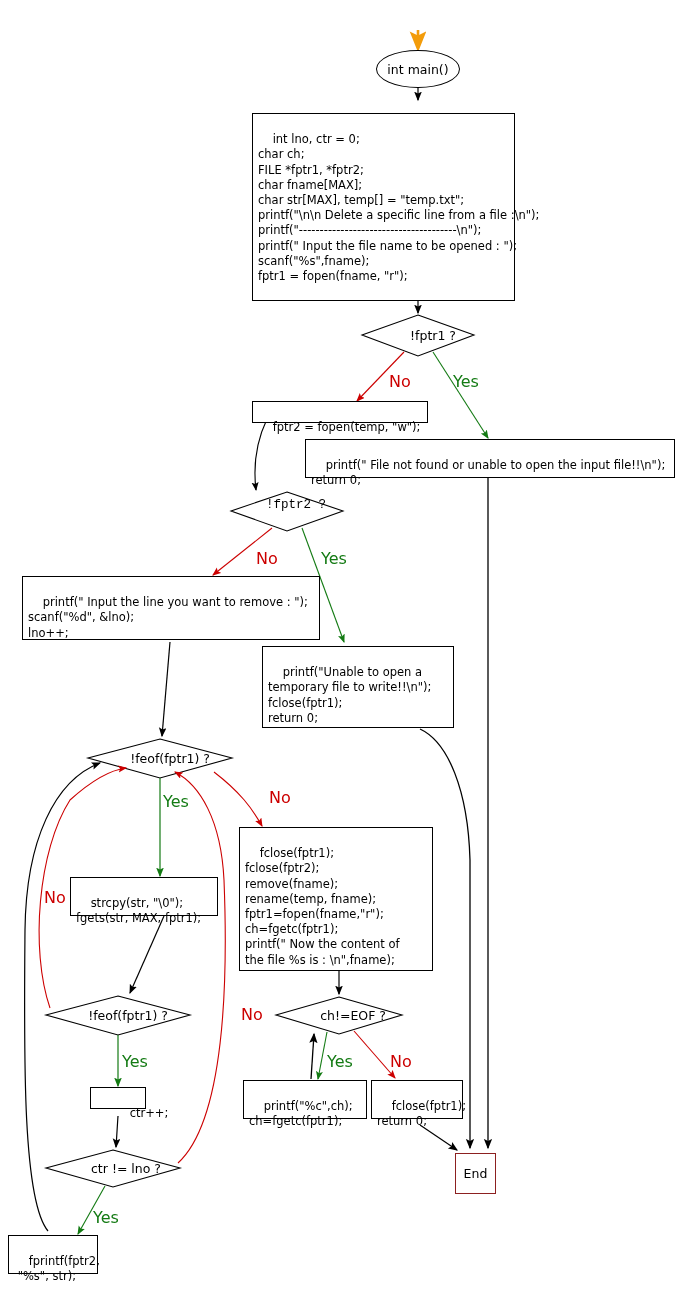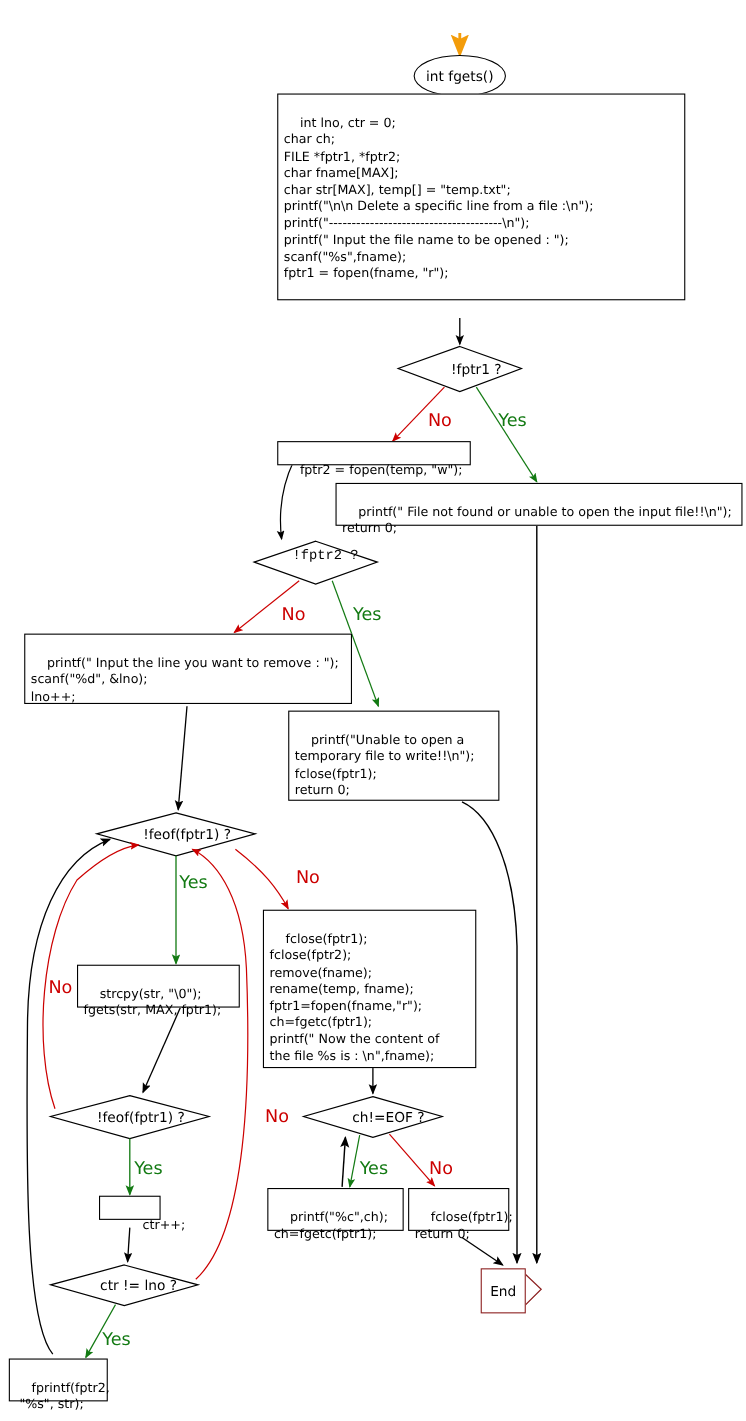--- a/index.html
+++ b/index.html
@@ -160,24 +160,24 @@
     <path d="M488,478 L488,1148" stroke="#000000" stroke-width="1.3" fill="none" marker-end="url(#ah-black)"></path>
 
     <path d="M420,729 C 448,742 468,790 470,860 L470,1148" stroke="#000000" stroke-width="1.3" fill="none" marker-end="url(#ah-black)"></path>
 
     <path d="M420,1125 L457,1150" stroke="#000000" stroke-width="1.2" fill="none" marker-end="url(#ah-black)"></path>
 
     <polygon points="474,1155 492,1172 474,1190 456,1172" fill="none" stroke="#8c2020" stroke-width="1.1"></polygon>
   </svg>
 
   <div class="node ellipse" style="left:376px; top:50px; width:84px; height:38px;">
-    <span>int fgets()</span>
-  </div>
-
-  <div class="node box" style="left:252px; top:85px; width:371px; height:188px;">
+    <span>int main()</span>
+  </div>
+
+  <div class="node box" style="left:252px; top:113px; width:263px; height:188px;">
     <span>int lno, ctr = 0;
 char ch;
 FILE *fptr1, *fptr2;
 char fname[MAX];
 char str[MAX], temp[] = "temp.txt";
 printf("\n\n Delete a specific line from a file :\n");
 printf("--------------------------------------\n");
 printf(" Input the file name to be opened : ");
 scanf("%s",fname);
 fptr1 = fopen(fname, "r");</span>
@@ -257,21 +257,21 @@
   <div class="node box" style="left:243px; top:1080px; width:124px; height:39px;">
     <span>printf("%c",ch);
 ch=fgetc(fptr1);</span>
   </div>
 
   <div class="node box" style="left:371px; top:1080px; width:92px; height:39px;">
     <span>fclose(fptr1);
 return 0;</span>
   </div>
 
-  <div class="end-node" style="left:437px; top:1153px; width:39px; height:39px;">
+  <div class="end-node" style="left:455px; top:1153px; width:39px; height:39px;">
     <span>End</span>
   </div>
 
   <span class="edge-label lbl-no" style="left:389px; top:372px;">No</span>
   <span class="edge-label lbl-yes" style="left:453px; top:372px;">Yes</span>
 
   <span class="edge-label lbl-no" style="left:256px; top:549px;">No</span>
   <span class="edge-label lbl-yes" style="left:321px; top:549px;">Yes</span>
 
   <span class="edge-label lbl-yes" style="left:163px; top:792px;">Yes</span>

